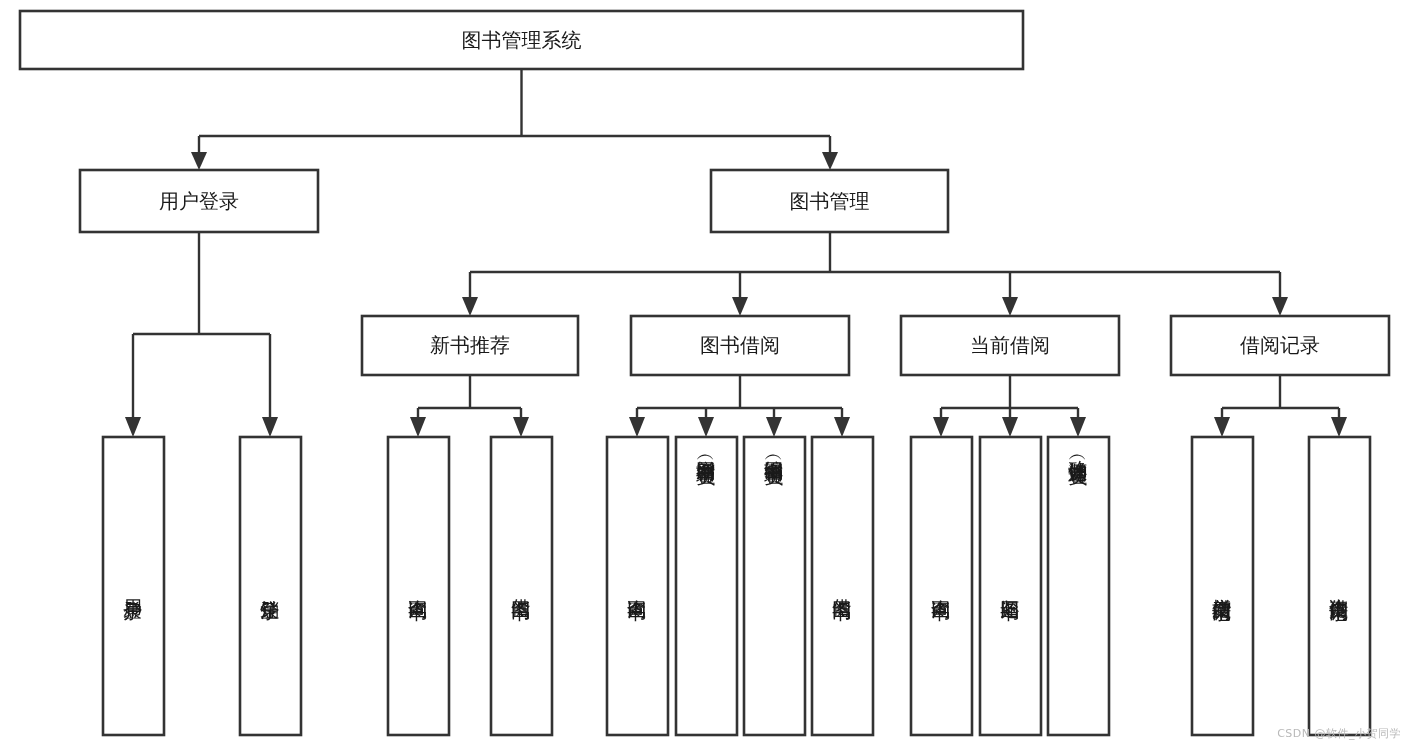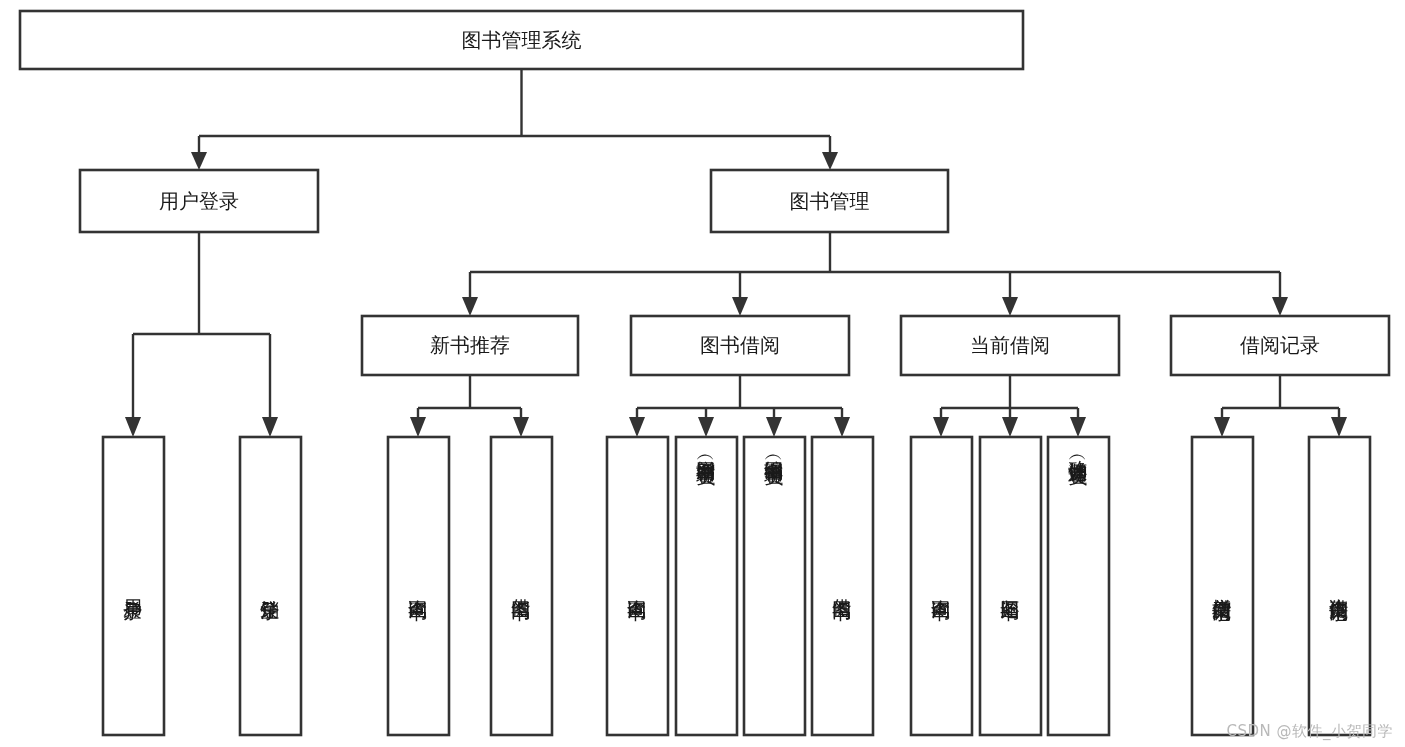--- a/index.html
+++ b/index.html
@@ -58,24 +58,24 @@
     color: #1a1a1a;
     letter-spacing: 1px;
     display: flex;
     align-items: center;
     justify-content: center;
     white-space: nowrap;
     pointer-events: none;
   }
   .watermark {
     position: absolute;
-    right: 12px;
+    right: 4px;
     bottom: 6px;
     font-family: "DejaVu Sans", "Liberation Sans", sans-serif;
-    font-size: 15px;
+    font-size: 11px;
     color: #b9b9b9;
     letter-spacing: 0.5px;
     white-space: nowrap;
   }
 </style>
 </head>
 <body>
 
 <div id="diagram-root">
 

